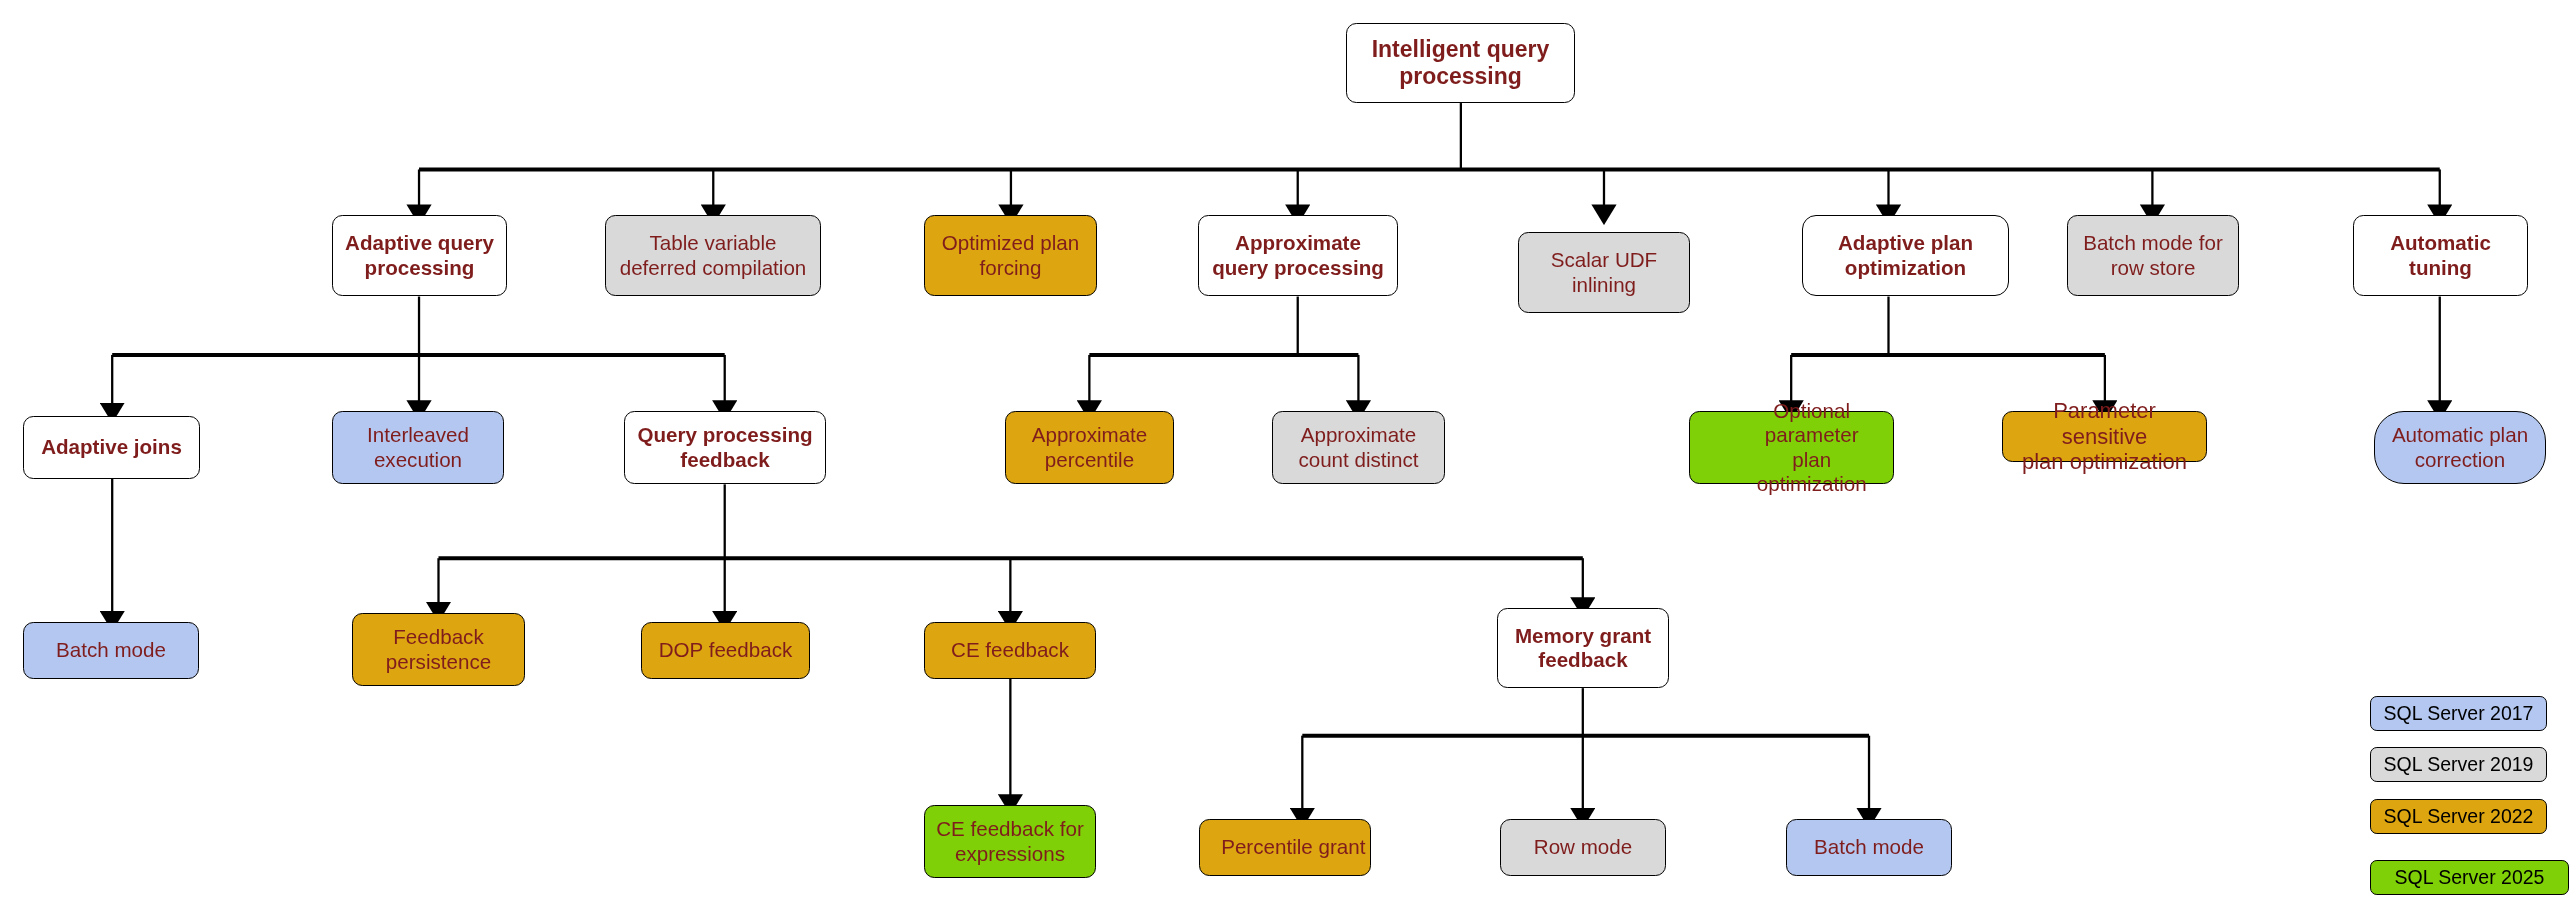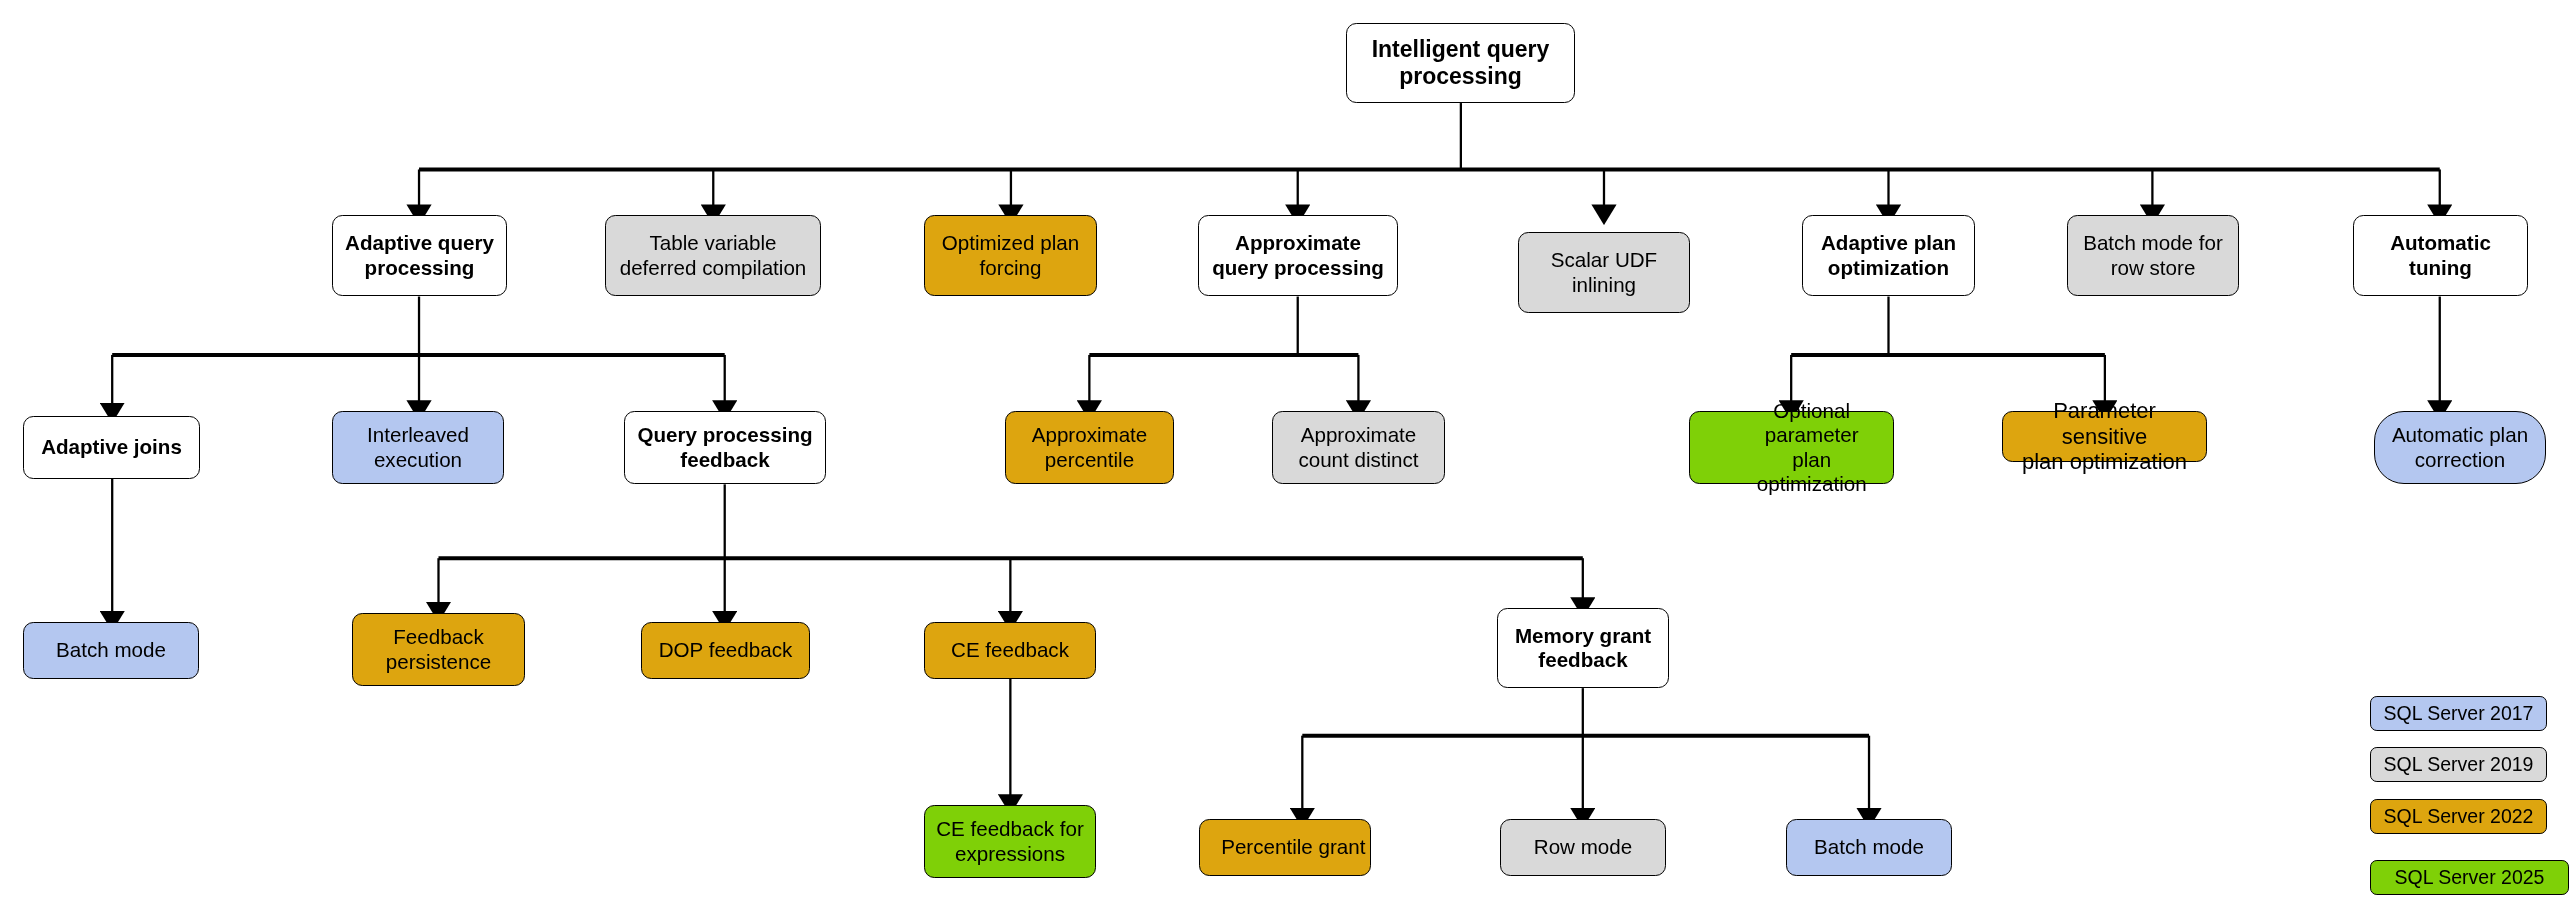--- a/index.html
+++ b/index.html
@@ -29,21 +29,21 @@
   }
   .node {
     position: absolute;
     box-sizing: border-box;
     border: 1.7px solid #000000;
     border-radius: 10.3px;
     display: flex;
     align-items: center;
     justify-content: center;
     text-align: center;
-    color: #000000;
+    color: #7f1d1d;
     line-height: 1.18;
     padding: 2.3px 4.6px;
     font-weight: 400;
     background: #ffffff;
   }
   .node .lbl {
     display: block;
     width: 100%;
     white-space: pre-line;
   }
@@ -148,21 +148,21 @@
 forcing</span>
       </div>
       <div class="node fill-white" style="left: 1198px; top: 215px; width: 200px; height: 81px; font-size: 20.6px; font-weight: 700;">
         <span class="lbl">Approximate
 query processing</span>
       </div>
       <div class="node fill-gray" style="left: 1518px; top: 232px; width: 172px; height: 81px; font-size: 20.6px; font-weight: 400;">
         <span class="lbl">Scalar UDF
 inlining</span>
       </div>
-      <div class="node fill-white" style="left: 1802px; top: 215px; width: 173px; height: 81px; font-size: 20.6px; font-weight: 700;">
+      <div class="node fill-white" style="left: 1802px; top: 215px; width: 207px; height: 81px; font-size: 20.6px; font-weight: 700; border-radius: 14px;">
         <span class="lbl">Adaptive plan
 optimization</span>
       </div>
       <div class="node fill-gray" style="left: 2067px; top: 215px; width: 172px; height: 81px; font-size: 20.6px; font-weight: 400;">
         <span class="lbl">Batch mode for
 row store</span>
       </div>
       <div class="node fill-white" style="left: 2353px; top: 215px; width: 175px; height: 81px; font-size: 20.6px; font-weight: 700;">
         <span class="lbl">Automatic
 tuning</span>

